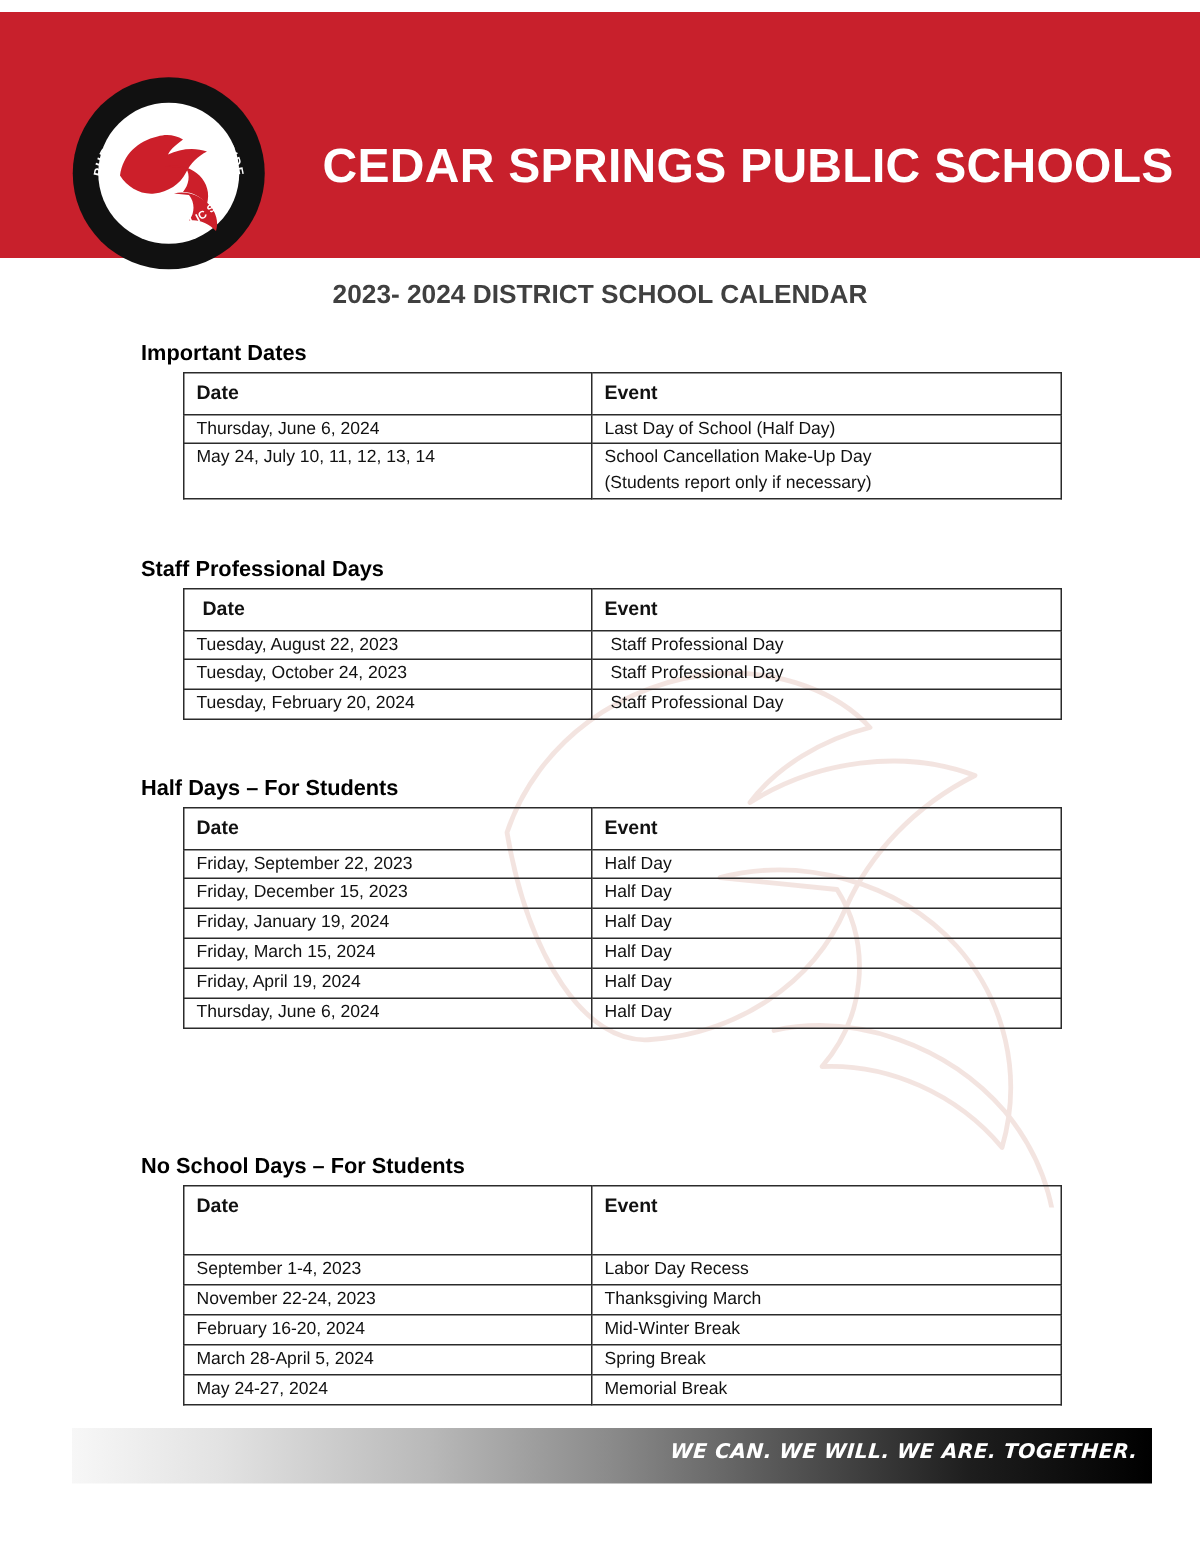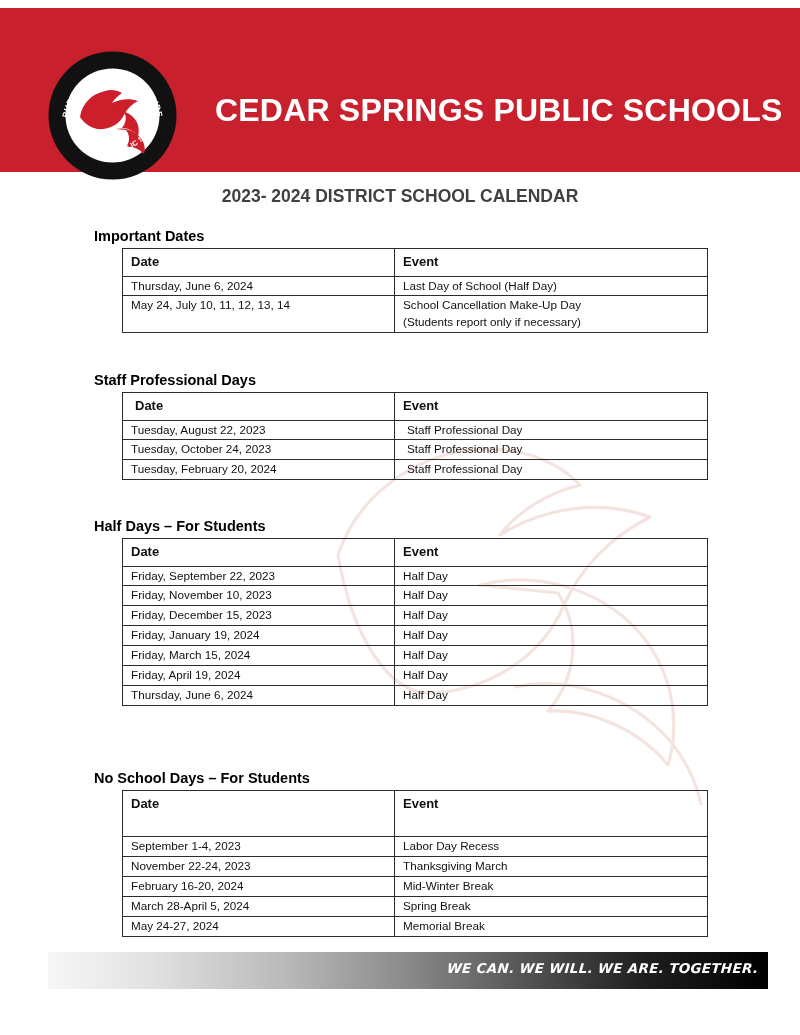--- a/index.html
+++ b/index.html
@@ -244,24 +244,20 @@
         <th>Date</th>
         <th>Event</th>
       </tr>
     </thead>
     <tbody>
       <tr>
         <td>Friday, September 22, 2023</td>
         <td>Half  Day</td>
       </tr>
       <tr>
-        <td>Friday, November 10, 2023</td>
-        <td>Half  Day</td>
-      </tr>
-      <tr>
         <td>Friday, December 15, 2023</td>
         <td>Half  Day</td>
       </tr>
       <tr>
         <td>Friday, January 19, 2024</td>
         <td>Half  Day</td>
       </tr>
       <tr>
         <td>Friday, March 15, 2024</td>
         <td>Half  Day</td>

